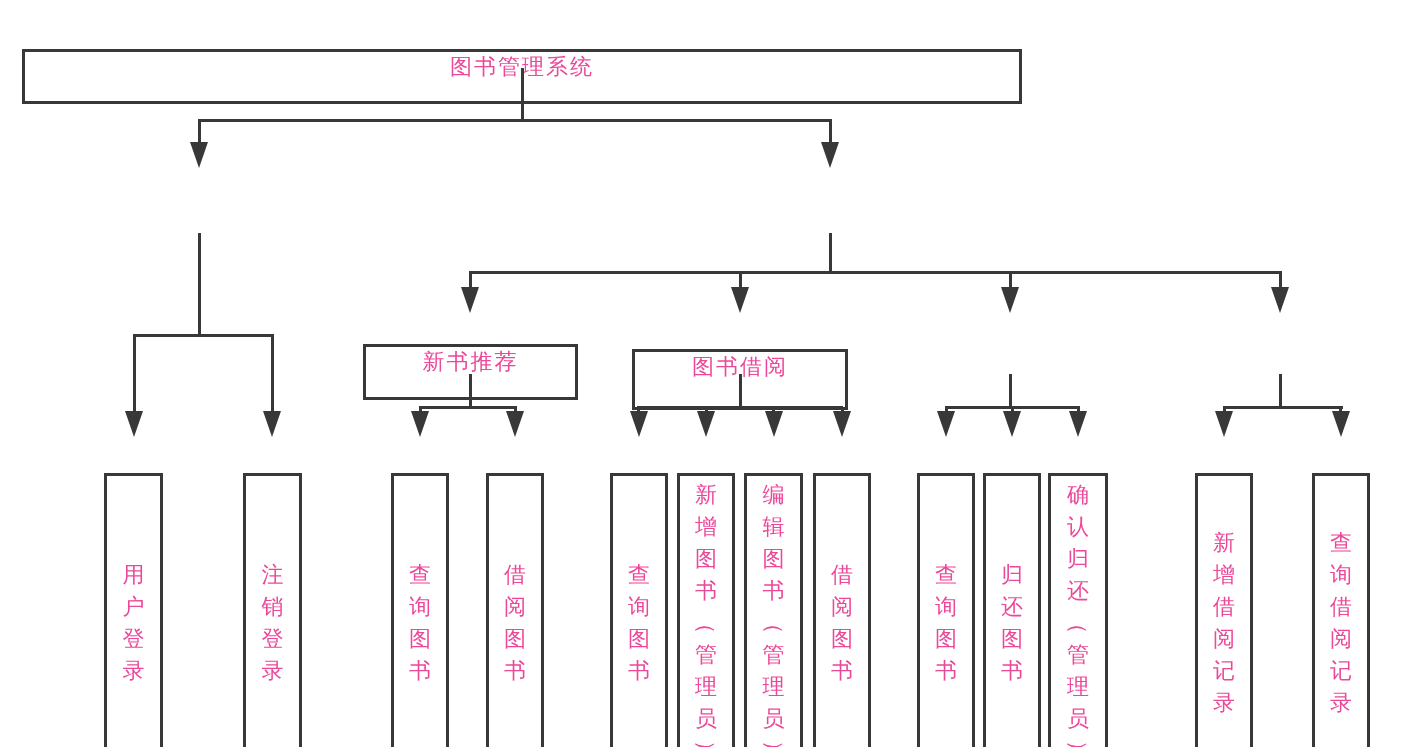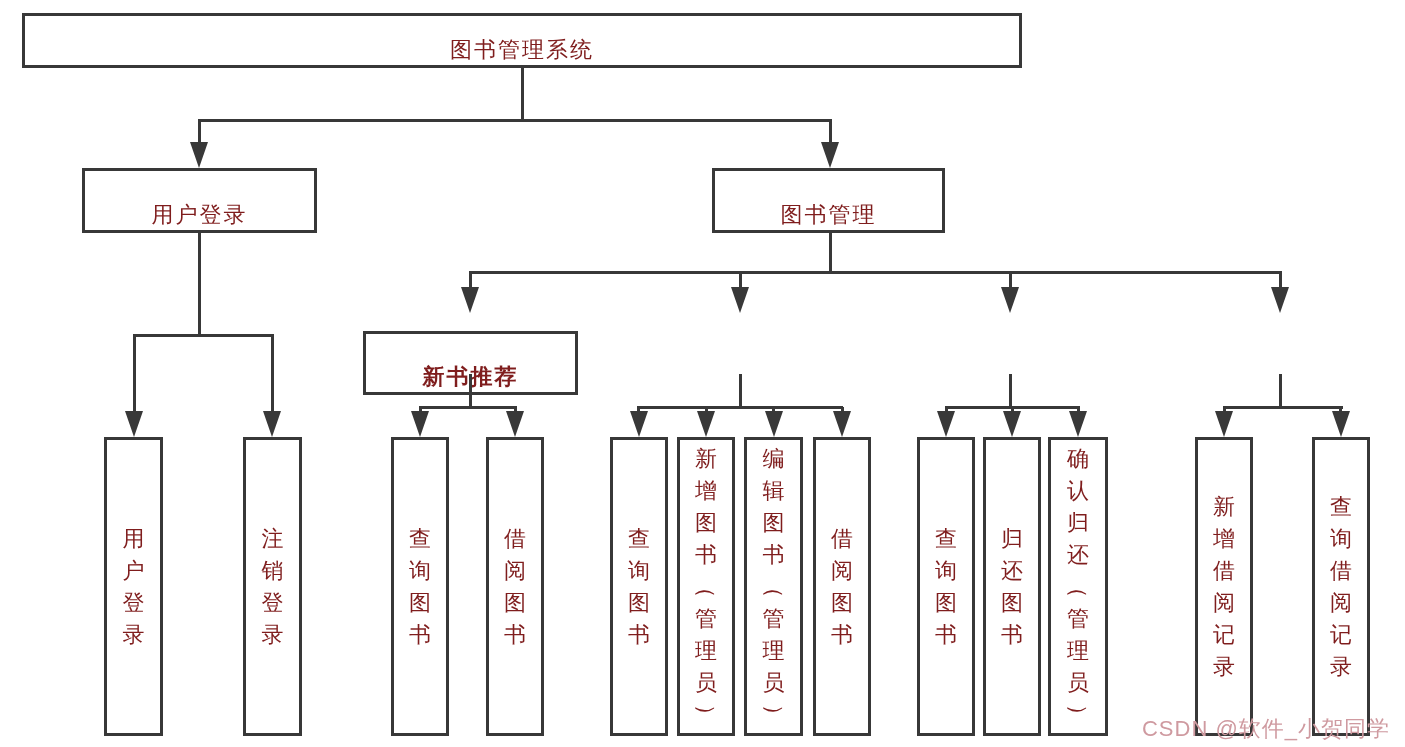--- a/index.html
+++ b/index.html
@@ -9,23 +9,24 @@
     background:#ffffff;
     font-family:"Liberation Sans", sans-serif;
     overflow:hidden;
   }
   .node{
     position:absolute;
     box-sizing:border-box;
     border:3px solid #383838;
     background:#ffffff;
     display:flex;
-    align-items:flex-end;
+    align-items:flex-start;
     justify-content:center;
-    color:#7f1d1d;
+    color:#ec4899;
+    margin-top:36px;
   }
   .hlabel{
     font-size:22px;
     letter-spacing:2px;
     white-space:nowrap;
   }
   .vnode{ padding:4px 0; }
   .vtext{
     display:flex;
     flex-direction:column;
@@ -69,29 +70,26 @@
 </style>
 </head>
 <body>
 
 <div id="canvas">
 
   <div class="node" style="left:22px;top:13px;width:1000px;height:55px;">
     <span class="hlabel">图书管理系统</span>
   </div>
 
-  <div class="node" style="left:82px;top:168px;width:235px;height:65px;">
-    <span class="hlabel">用户登录</span>
-  </div>
-  <div class="node" style="left:712px;top:168px;width:233px;height:65px;">
-    <span class="hlabel">图书管理</span>
-  </div>
-
-  <div class="node" style="left:363px;top:331px;width:215px;height:64px;font-weight:bold;">
+
+  <div class="node" style="left:363px;top:308px;width:215px;height:56px;">
     <span class="hlabel">新书推荐</span>
+  </div>
+  <div class="node" style="left:632px;top:313px;width:216px;height:61px;">
+    <span class="hlabel">图书借阅</span>
   </div>
 
   <div class="node vnode" style="left:104px;top:437px;width:59px;height:299px;">
     <span class="vtext">
         <span class="vchar">用</span>
         <span class="vchar">户</span>
         <span class="vchar">登</span>
         <span class="vchar">录</span>
       </span>
   </div>
@@ -267,15 +265,14 @@
   <div class="vline" style="left:1076.5px;top:407px;height:8px;"></div>
   <div class="arrow" style="left:1069px;top:411px;"></div>
 
   <div class="vline" style="left:1278.5px;top:374px;height:34px;"></div>
   <div class="hline" style="left:1222.5px;top:405.5px;width:120px;"></div>
   <div class="vline" style="left:1222.5px;top:407px;height:8px;"></div>
   <div class="arrow" style="left:1215px;top:411px;"></div>
   <div class="vline" style="left:1339px;top:407px;height:8px;"></div>
   <div class="arrow" style="left:1331.5px;top:411px;"></div>
 
-  <div class="watermark" style="color: rgb(207, 154, 160);">CSDN @软件_小贺同学</div>
 
 </div>
 
 </body></html>

